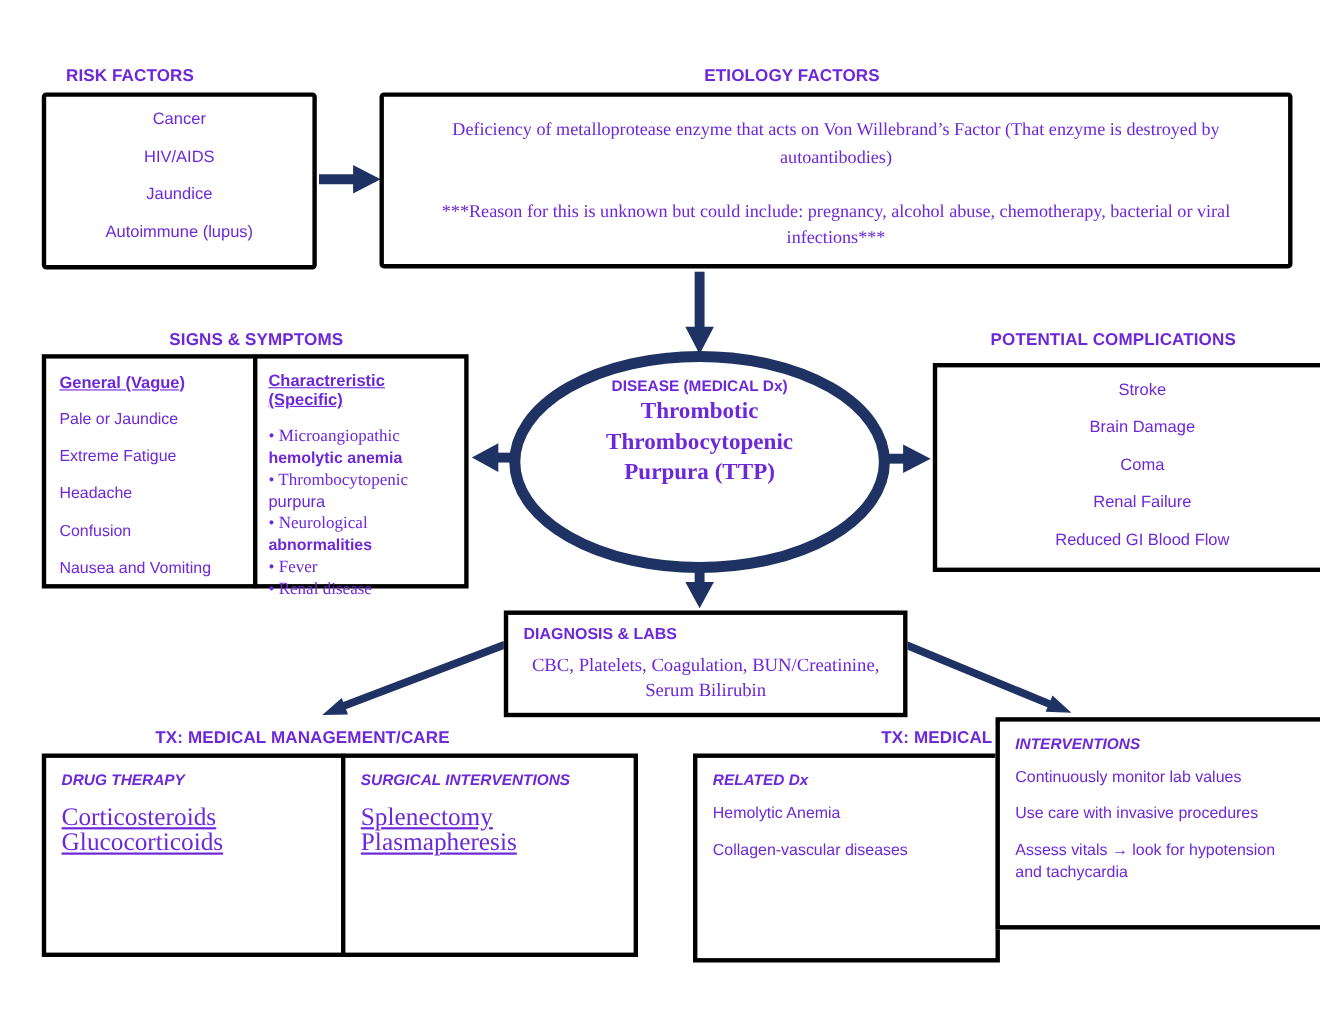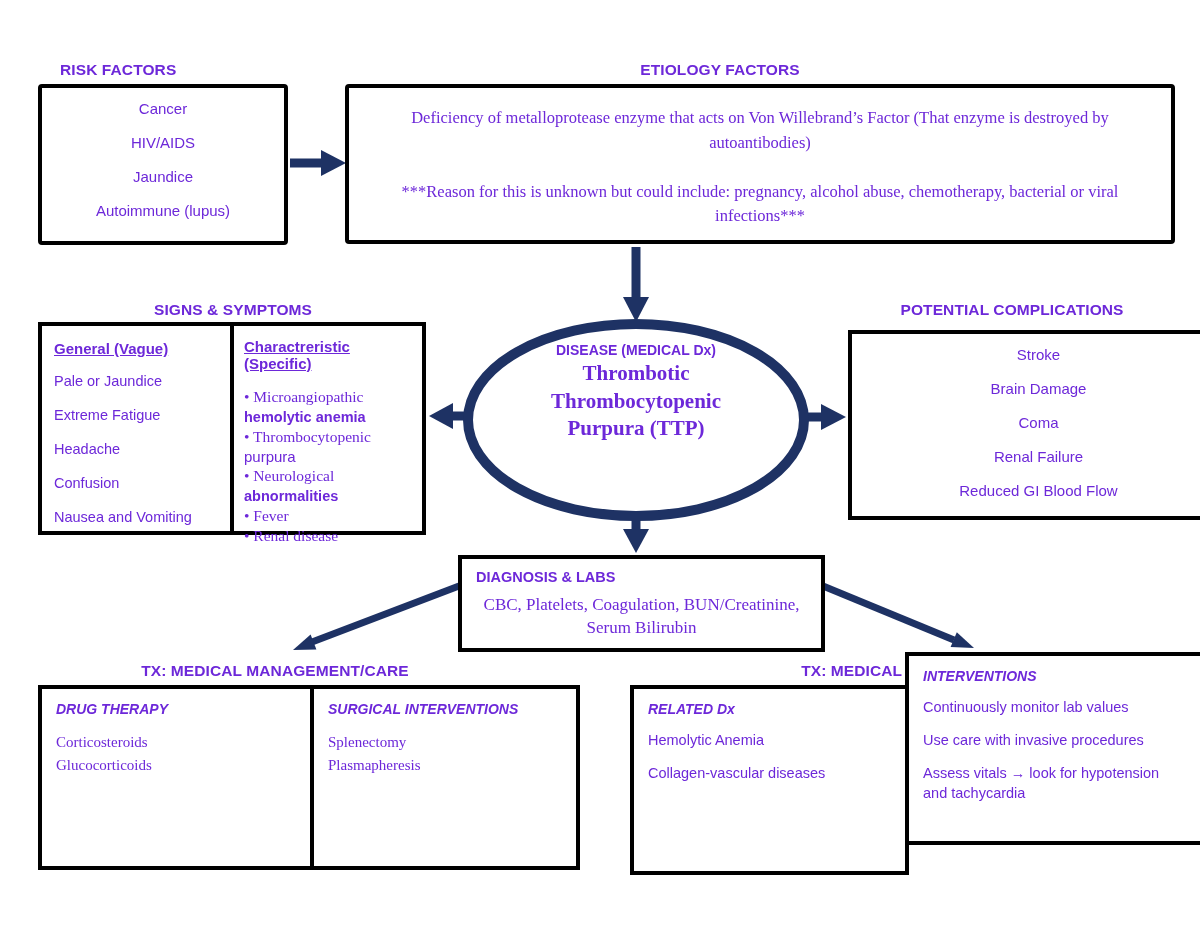--- a/index.html
+++ b/index.html
@@ -21,21 +21,21 @@
   .p-serif{font-family:"Liberation Serif",serif;}
   .p-sansbold{font-family:"Liberation Sans",sans-serif;font-weight:bold;font-size:14.5px;}
   .p-sans{font-family:"Liberation Sans",sans-serif;font-size:15px;}
   .ellipse-text{position:absolute;left:510px;top:342px;width:252px;text-align:center;}
   .disease-label{font-weight:bold;font-size:14px;}
   .disease-name{font-family:"Liberation Serif",serif;font-weight:bold;font-size:21px;line-height:1.32;margin-top:2px;}
   .diag-title{font-weight:bold;font-size:14.5px;}
   .diag-body{font-family:"Liberation Serif",serif;font-size:17px;line-height:1.35;text-align:center;margin-top:9px;}
   .sub-head{font-weight:bold;font-style:italic;font-size:14px;}
   .tx-pad{padding:12px 14px;}
-  .serif-list .li{font-family:"Liberation Serif",serif;font-size:15px;line-height:23px;}
+  .serif-list .li{font-family:"Liberation Serif",serif;font-size:23px;line-height:23px;text-decoration:underline;}
   .serif-list{margin-top:14px;}
   .sans-gap-list .li{font-size:14.5px;line-height:20px;margin-top:13px;}
 </style>
 </head>
 <body>
 
 <div class="page">
 
   <svg class="layer" viewBox="0 0 1200 927">
     <g fill="#1e3264" stroke="#1e3264">

